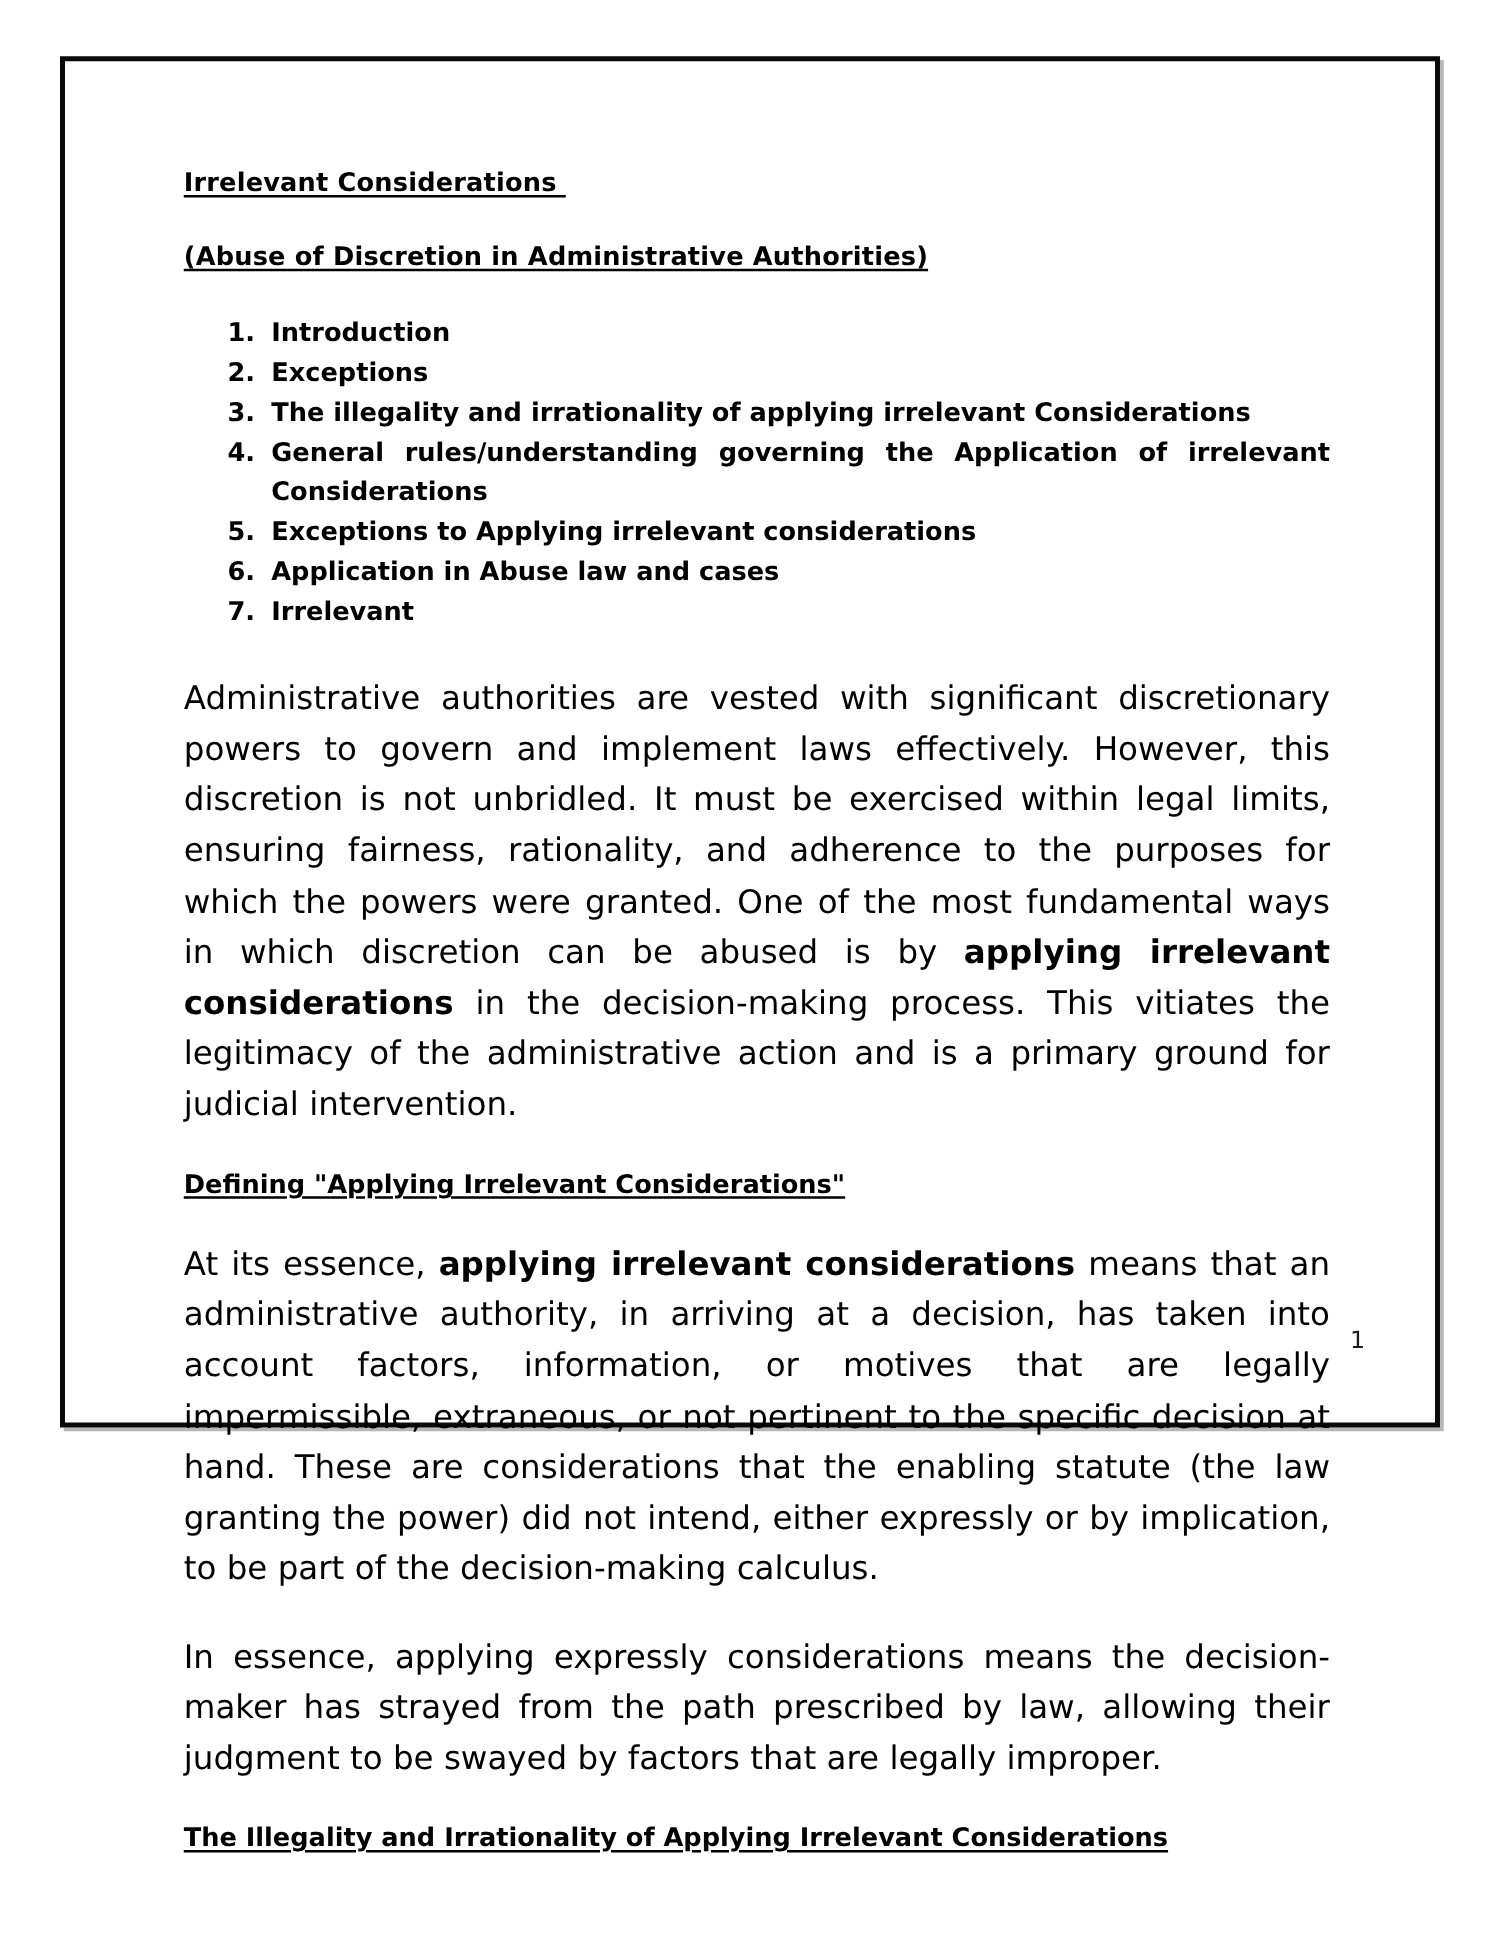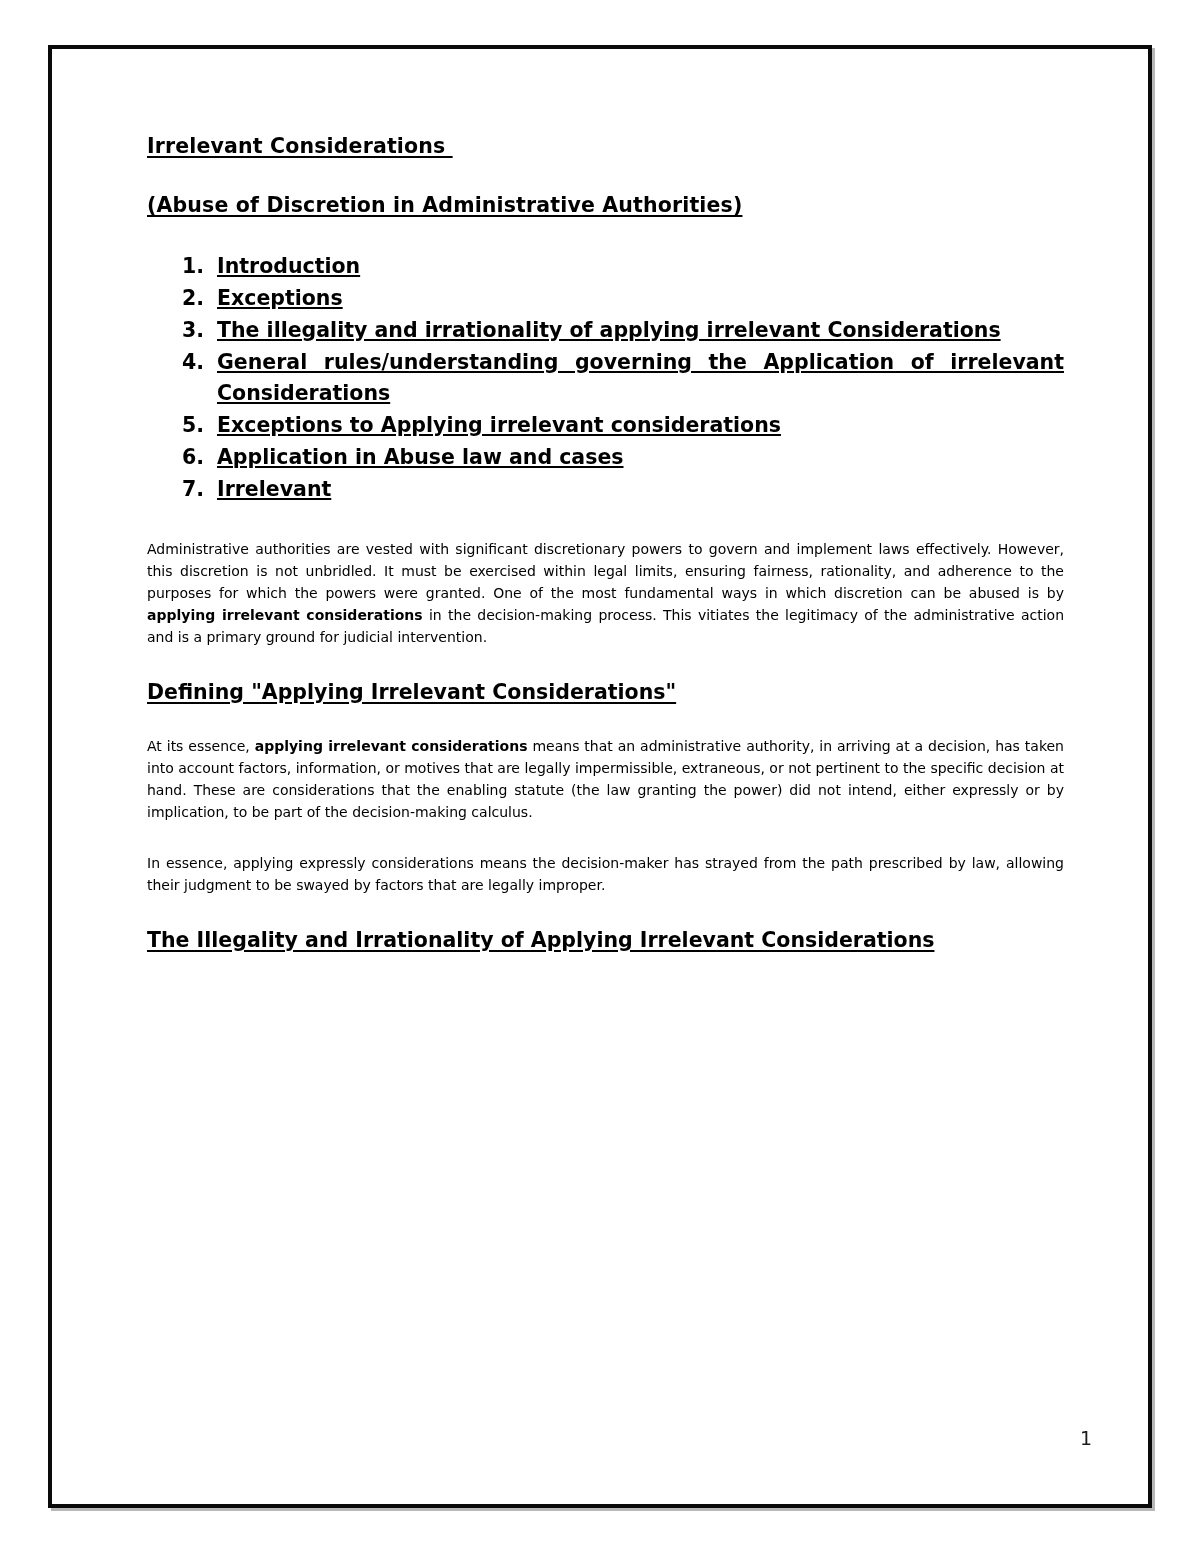--- a/index.html
+++ b/index.html
@@ -14,21 +14,21 @@
     font-family: "DejaVu Sans", sans-serif;
     color: #000000;
   }
 
   
   #page-frame {
     position: absolute;
     left: 48px;
     top: 45px;
     width: 1104px;
-    height: 1463px;
+    height: 1097px;
     box-sizing: border-box;
     border: 4px solid #0a0a0a;
     background: #ffffff;
     box-shadow: 3px 3px 0 0 #b7b7b7;
   }
 
   #page-body {
     position: absolute;
     left: 95px;          
     top: 85px;
@@ -76,30 +76,29 @@
     margin-bottom: 0;
   }
   #road-map-list li .num {
     position: absolute;
     left: 35px;
     top: 0;
     font-weight: bold;
   }
   #road-map-list li .txt {
     display: block;
-    text-decoration: underline;
   }
   #road-map-list li.justified .txt {
     text-align: justify;
     text-align-last: left;
   }
 
   
   .body-para {
-    font-size: 14px;
+    font-size: 26px;
     font-weight: normal;
     line-height: 1.56;
     text-align: justify;
     text-align-last: left;
     margin: 0 0 30px 0;
   }
   .body-para b {
     font-weight: bold;
   }
 

